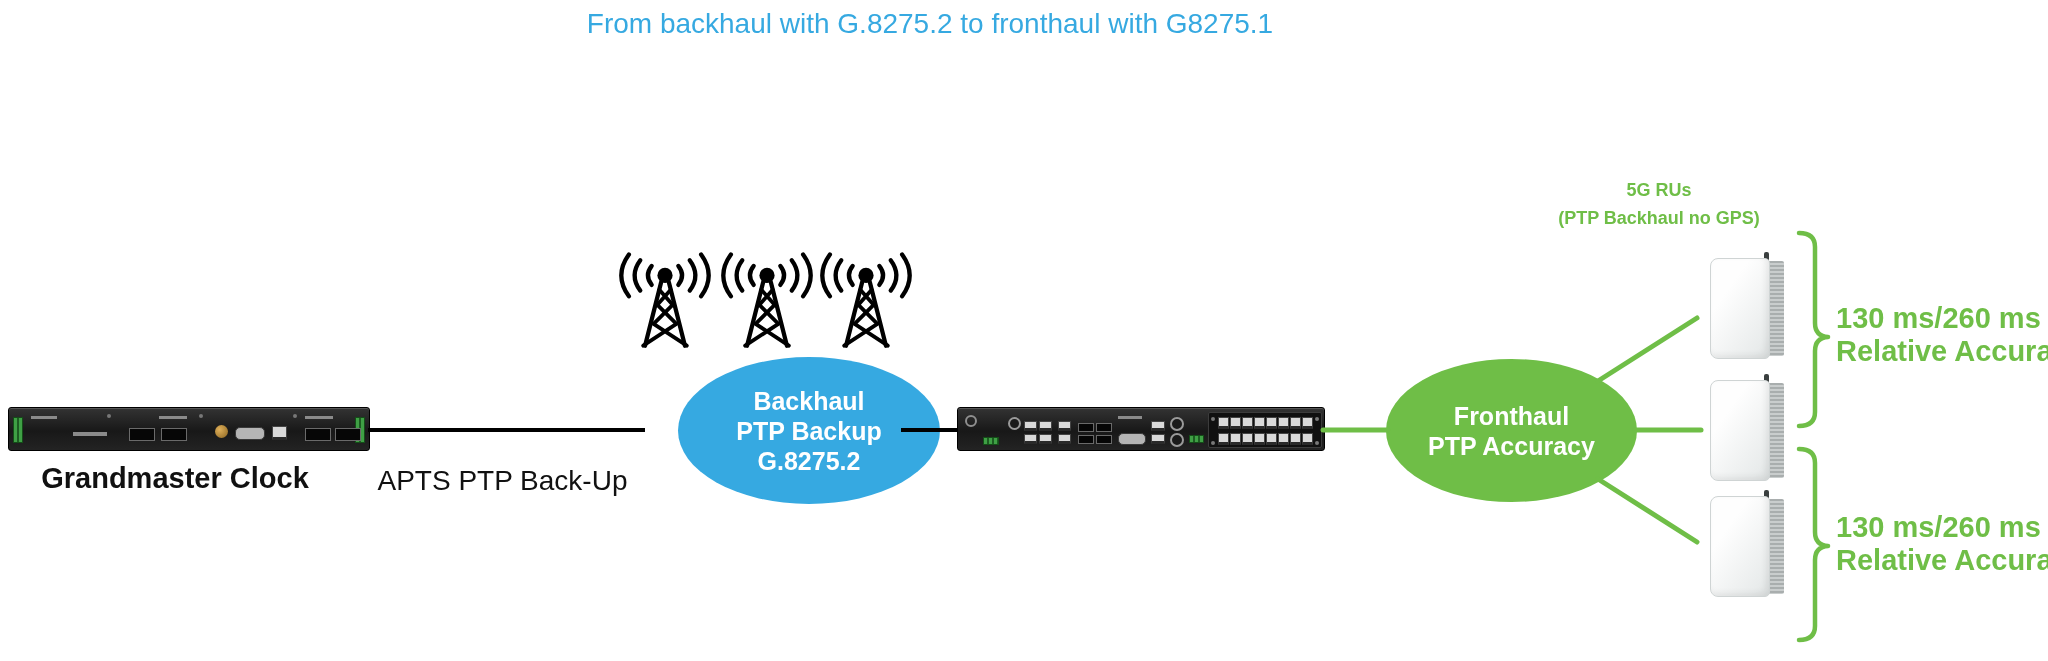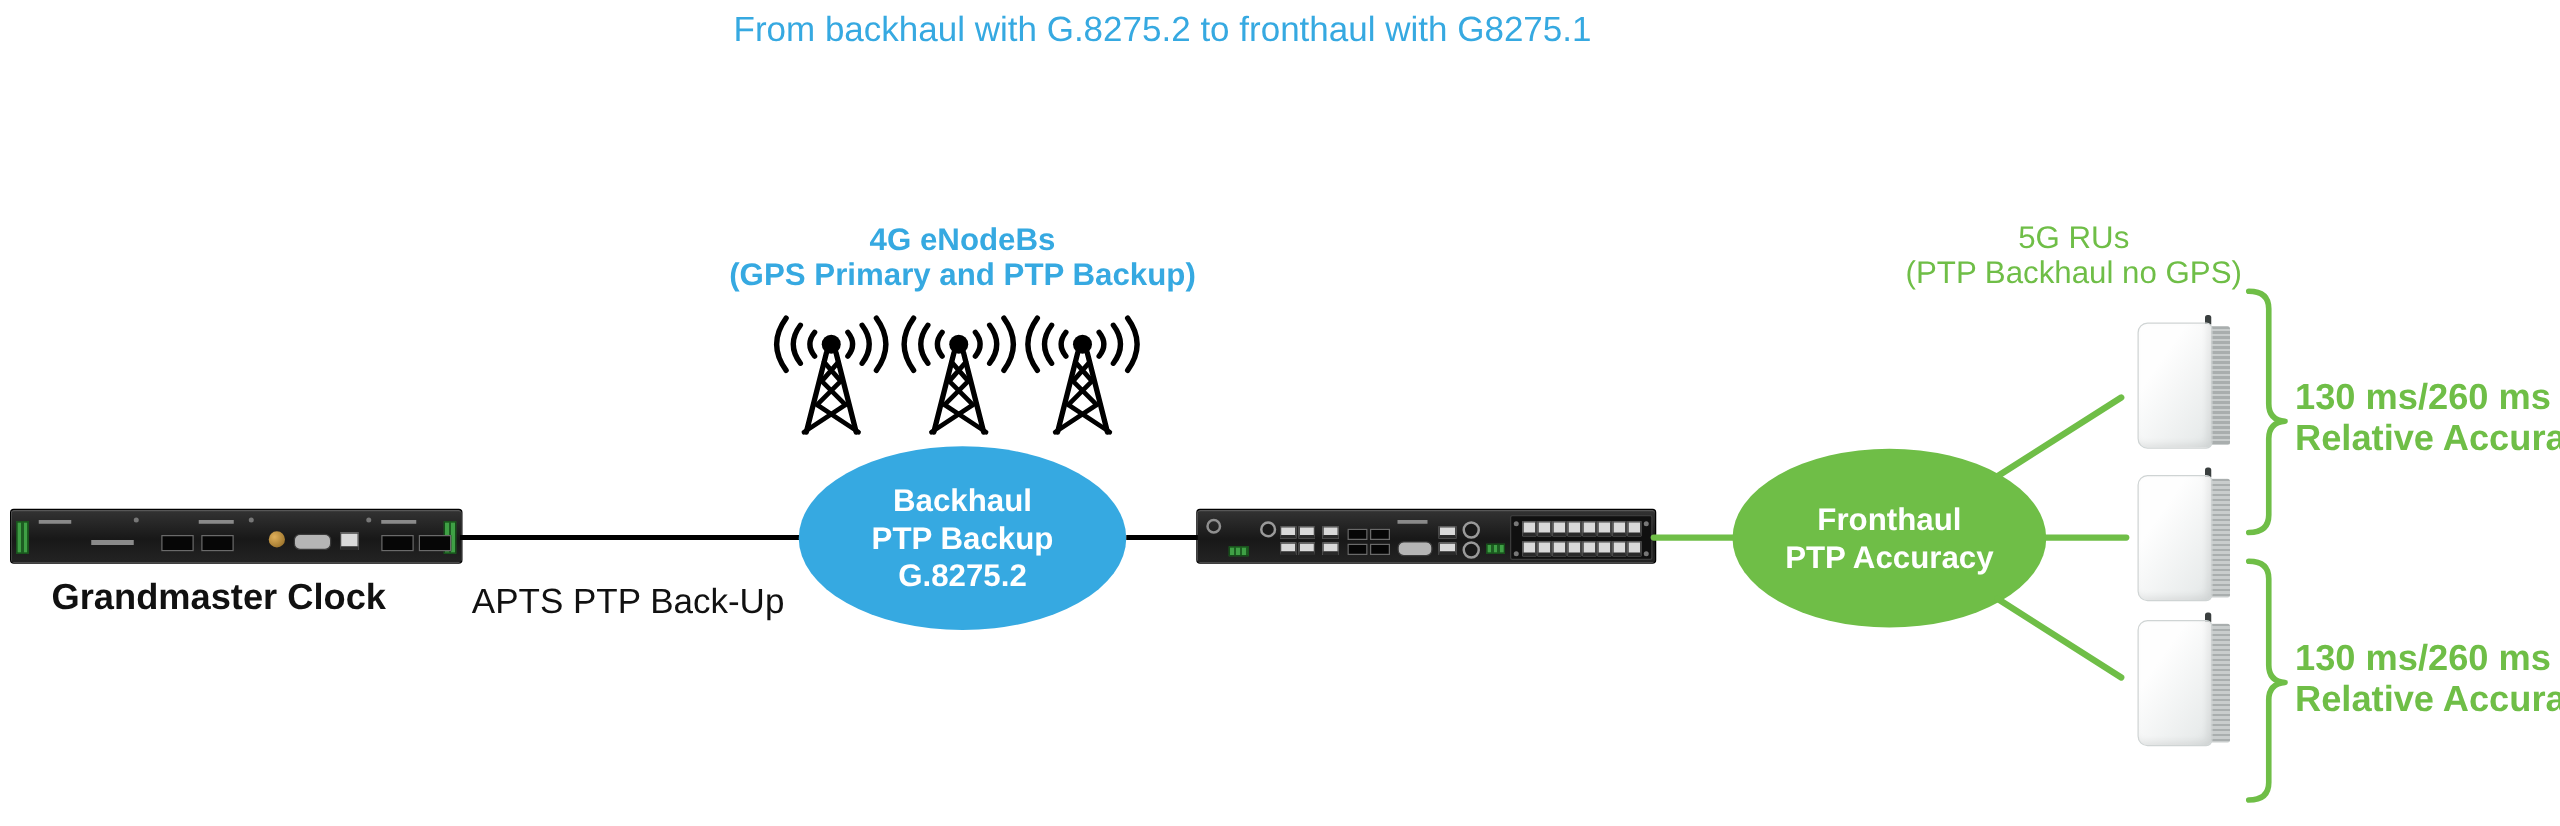--- a/index.html
+++ b/index.html
@@ -8,21 +8,21 @@
   #canvas {
     position:relative; width:2048px; height:661px; overflow:hidden;
     background:#ffffff; font-family:"Liberation Sans", sans-serif;
   }
   .abs { position:absolute; }
   .ctr { text-align:center; }
 
   
   .title { font-size:28px; font-weight:normal; color:var(--blue); letter-spacing:0; }
   .blue-cap { font-size:25px; font-weight:bold; color:var(--blue); line-height:28px; }
-  .green-cap { font-size:25px; font-weight:normal; color:var(--green); line-height:28px; }
+  .green-cap { font-size:18px; font-weight:bold; color:var(--green); line-height:28px; }
   .dev-label { font-size:29px; font-weight:bold; color:var(--ink); }
   .plain-label { font-size:28px; color:var(--ink); }
   .cloud-text { font-size:25px; font-weight:bold; color:#ffffff; line-height:30px; }
   .acc-text { font-size:29px; font-weight:bold; color:var(--green); line-height:33px; white-space:nowrap; }
 
   
   .cloud { border-radius:50%; display:flex; flex-direction:column; justify-content:center; }
   .cloud-blue { background:var(--blue); }
   .cloud-green { background:var(--green); }
 
@@ -84,24 +84,20 @@
     <div class="abs sfp" style="left:326px; top:20px; width:26px; height:13px;"></div>
     <div class="abs screw" style="left:98px; top:6px;"></div>
     <div class="abs screw" style="left:190px; top:6px;"></div>
     <div class="abs screw" style="left:284px; top:6px;"></div>
   </div>
   <div class="abs ctr dev-label" style="left:25px; top:462px; width:300px;">Grandmaster Clock</div>
 
   <div class="abs hline" style="left:368px; top:428px; width:277px;"></div>
   <div class="abs ctr plain-label" style="left:370px; top:465px; width:265px;">APTS PTP Back-Up</div>
 
-  <div class="abs ctr" style="left:570px; top:178px; width:400px;">
-    <div class="blue-cap">4G eNodeBs</div>
-    <div class="blue-cap">(GPS Primary and PTP Backup)</div>
-  </div>
 
   <svg class="abs" style="left:608px; top:252px;" width="114" height="100" viewBox="0 0 120 102">
     <g class="arc">
       <path d="M46,13 Q38,23 46,33"></path>
         <path d="M34,7 Q22,23 34,39"></path>
         <path d="M22,1 Q6,23 22,45"></path>
       <path d="M74,13 Q82,23 74,33"></path>
         <path d="M86,7 Q98,23 86,39"></path>
         <path d="M98,1 Q114,23 98,45"></path>
     </g>
@@ -135,21 +131,21 @@
         <path d="M86,7 Q98,23 86,39"></path>
         <path d="M98,1 Q114,23 98,45"></path>
     </g>
     <g class="tw">
       <circle cx="60" cy="23" r="8"></circle>
       <path class="legs" d="M56,30 L39,97 M64,30 L81,97"></path>
       <path d="M54,38 L68,54 M66,38 L52,54 M52,54 L72,74 M68,54 L48,74 M48,74 L83,97 M72,74 L37,97"></path>
     </g>
   </svg>
 
-  <div class="abs cloud cloud-blue ctr" style="left:639px; top:357px; width:262px; height:147px;">
+  <div class="abs cloud cloud-blue ctr" style="left:678px; top:357px; width:262px; height:147px;">
     <div class="cloud-text">Backhaul</div>
     <div class="cloud-text">PTP Backup</div>
     <div class="cloud-text">G.8275.2</div>
   </div>
 
   <div class="abs hline" style="left:901px; top:428px; width:58px;"></div>
 
   <div class="abs device" style="left:957px; top:407px; width:368px; height:44px;">
     <div class="abs logo-ring" style="left:7px; top:7px; width:12px; height:12px;"></div>
     <div class="abs gterm" style="left:25px; top:29px; width:16px; height:8px;"></div>

